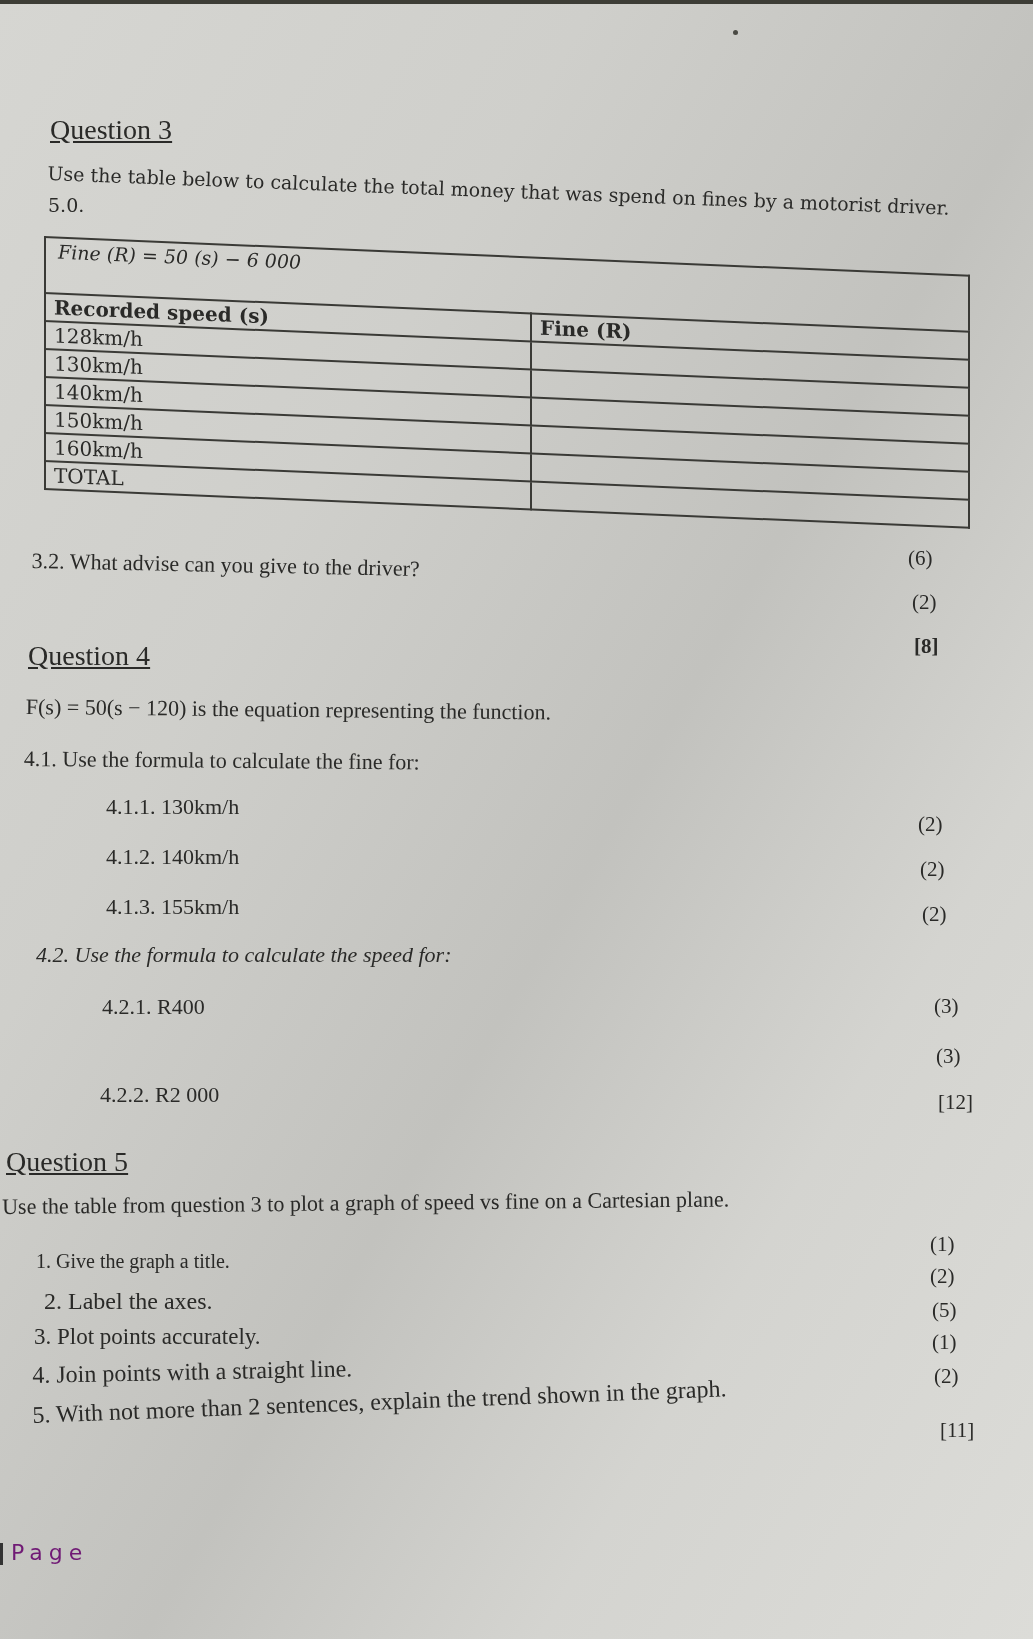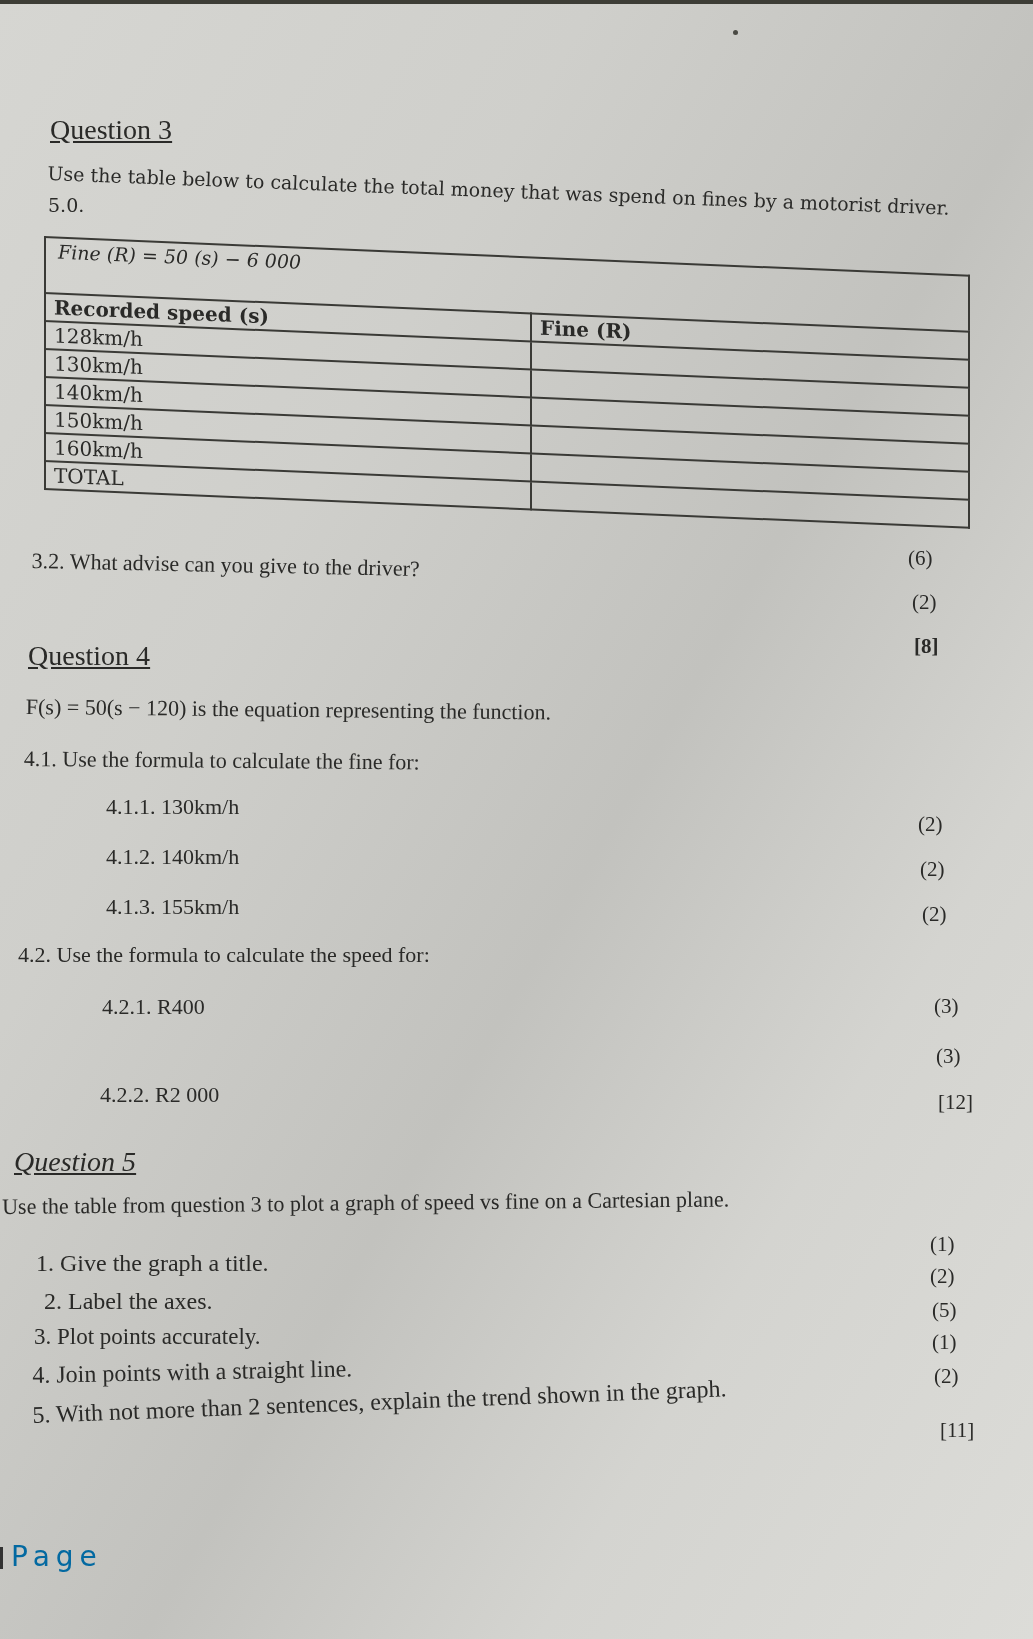--- a/index.html
+++ b/index.html
@@ -16,21 +16,21 @@
     .qhead { font-size: 28px; text-decoration: underline; }
     .text { font-size: 22px; }
     .mark { font-size: 21px; }
     
     .table-wrap { position: absolute; left: 44px; top: 236px; width: 926px; height: 290px; transform: skewY(2.4deg); transform-origin: left top; }
     .formula-box { position: absolute; left: 0; top: 0; width: 926px; height: 56px; border: 2px solid #3a3a36; border-bottom: none; font-family: "DejaVu Serif", serif; font-size: 19px; font-style: italic; padding: 2px 12px; box-sizing: border-box; }
     table.fines { position: absolute; left: 0; top: 56px; width: 926px; border-collapse: collapse; font-family: "DejaVu Serif", serif; font-size: 20px; }
     table.fines td, table.fines th { border: 2px solid #3a3a36; height: 26px; padding: 0 8px; text-align: left; font-weight: normal; }
     table.fines th { font-weight: bold; }
     table.fines td.fine-cell { width: 420px; }
-    .page-footer { position: absolute; left: 0; top: 1540px; font-family: "DejaVu Sans", sans-serif; font-size: 28px; letter-spacing: 6px; color: #0369a1; }
+    .page-footer { position: absolute; left: 0; top: 1540px; font-family: "DejaVu Sans", sans-serif; font-size: 22px; letter-spacing: 6px; color: #701a75; }
     .page-footer .bar { display: inline-block; width: 3px; height: 22px; background: #333; vertical-align: middle; margin-right: 8px; }
   </style>
 </head>
 <body>
 
 <div class="topedge"></div>
 <div class="dot"></div>
 
 <div class="abs qhead" style="left:50px; top:114px;">Question 3</div>
 <div class="abs text" style="left:48px; top:162px; transform: rotate(2.2deg); transform-origin:left top; font-family:'DejaVu Serif',serif; font-size:19px;">Use the table below to calculate the total money that was spend on fines by a motorist driver.</div>
@@ -81,31 +81,31 @@
 <div class="abs text" style="left:26px; top:694px; transform: rotate(0.6deg); transform-origin:left top;">F(s) = 50(s − 120) is the equation representing the function.</div>
 <div class="abs text" style="left:24px; top:746px; transform: rotate(0.5deg); transform-origin:left top;">4.1. Use the formula to calculate the fine for:</div>
 
 <div class="abs text" style="left:106px; top:794px;">4.1.1. 130km/h</div>
 <div class="abs mark" style="left:918px; top:812px;">(2)</div>
 <div class="abs text" style="left:106px; top:844px;">4.1.2. 140km/h</div>
 <div class="abs mark" style="left:920px; top:857px;">(2)</div>
 <div class="abs text" style="left:106px; top:894px;text-align:center;">4.1.3. 155km/h</div>
 <div class="abs mark" style="left:922px; top:902px;">(2)</div>
 
-<div class="abs text" style="left:18px; top:942px;">4.2. Use the formula to calculate the speed for:</div>
+<div class="abs text" style="left:36px; top:942px;font-style:italic;">4.2. Use the formula to calculate the speed for:</div>
 <div class="abs text" style="left:102px; top:994px;">4.2.1. R400</div>
 <div class="abs mark" style="left:934px; top:994px;">(3)</div>
 <div class="abs text" style="left:100px; top:1082px;text-align:center;">4.2.2. R2 000</div>
 <div class="abs mark" style="left:936px; top:1044px;">(3)</div>
 <div class="abs mark" style="left:938px; top:1090px; font-weight:normal;">[12]</div>
 
-<div class="abs qhead" style="left:6px; top:1146px; font-style:italic;margin-left:8px;">Question 5</div>
+<div class="abs qhead" style="left:6px; top:1146px; ">Question 5</div>
 <div class="abs text" style="left:2px; top:1194px; transform: rotate(-0.6deg); transform-origin:left top;">Use the table from question 3 to plot a graph of speed vs fine on a Cartesian plane.</div>
 
-<div class="abs text" style="left:36px; top:1250px; font-size:24px;">1.  Give the graph a title.</div>
+<div class="abs text" style="left:36px; top:1250px; font-size:20px;">1.  Give the graph a title.</div>
 <div class="abs mark" style="left:930px; top:1232px;">(1)</div>
 <div class="abs text" style="left:44px; top:1288px; font-size:24px;">2.  Label the axes.</div>
 <div class="abs mark" style="left:930px; top:1264px;">(2)</div>
 <div class="abs text" style="left:34px; top:1324px; font-size:23px;">3.  Plot points accurately.</div>
 <div class="abs mark" style="left:932px; top:1298px;">(5)</div>
 <div class="abs text" style="left:32px; top:1362px; font-size:24px; transform: rotate(-1.2deg); transform-origin:left top;">4.  Join points with a straight line.</div>
 <div class="abs mark" style="left:932px; top:1330px;">(1)</div>
 <div class="abs text" style="left:32px; top:1402px; font-size:24px; transform: rotate(-2.2deg); transform-origin:left top;">5.  With not more than 2 sentences, explain the trend shown in the graph.</div>
 <div class="abs mark" style="left:934px; top:1364px;">(2)</div>
 <div class="abs mark" style="left:940px; top:1418px; font-weight:normal;">[11]</div>

